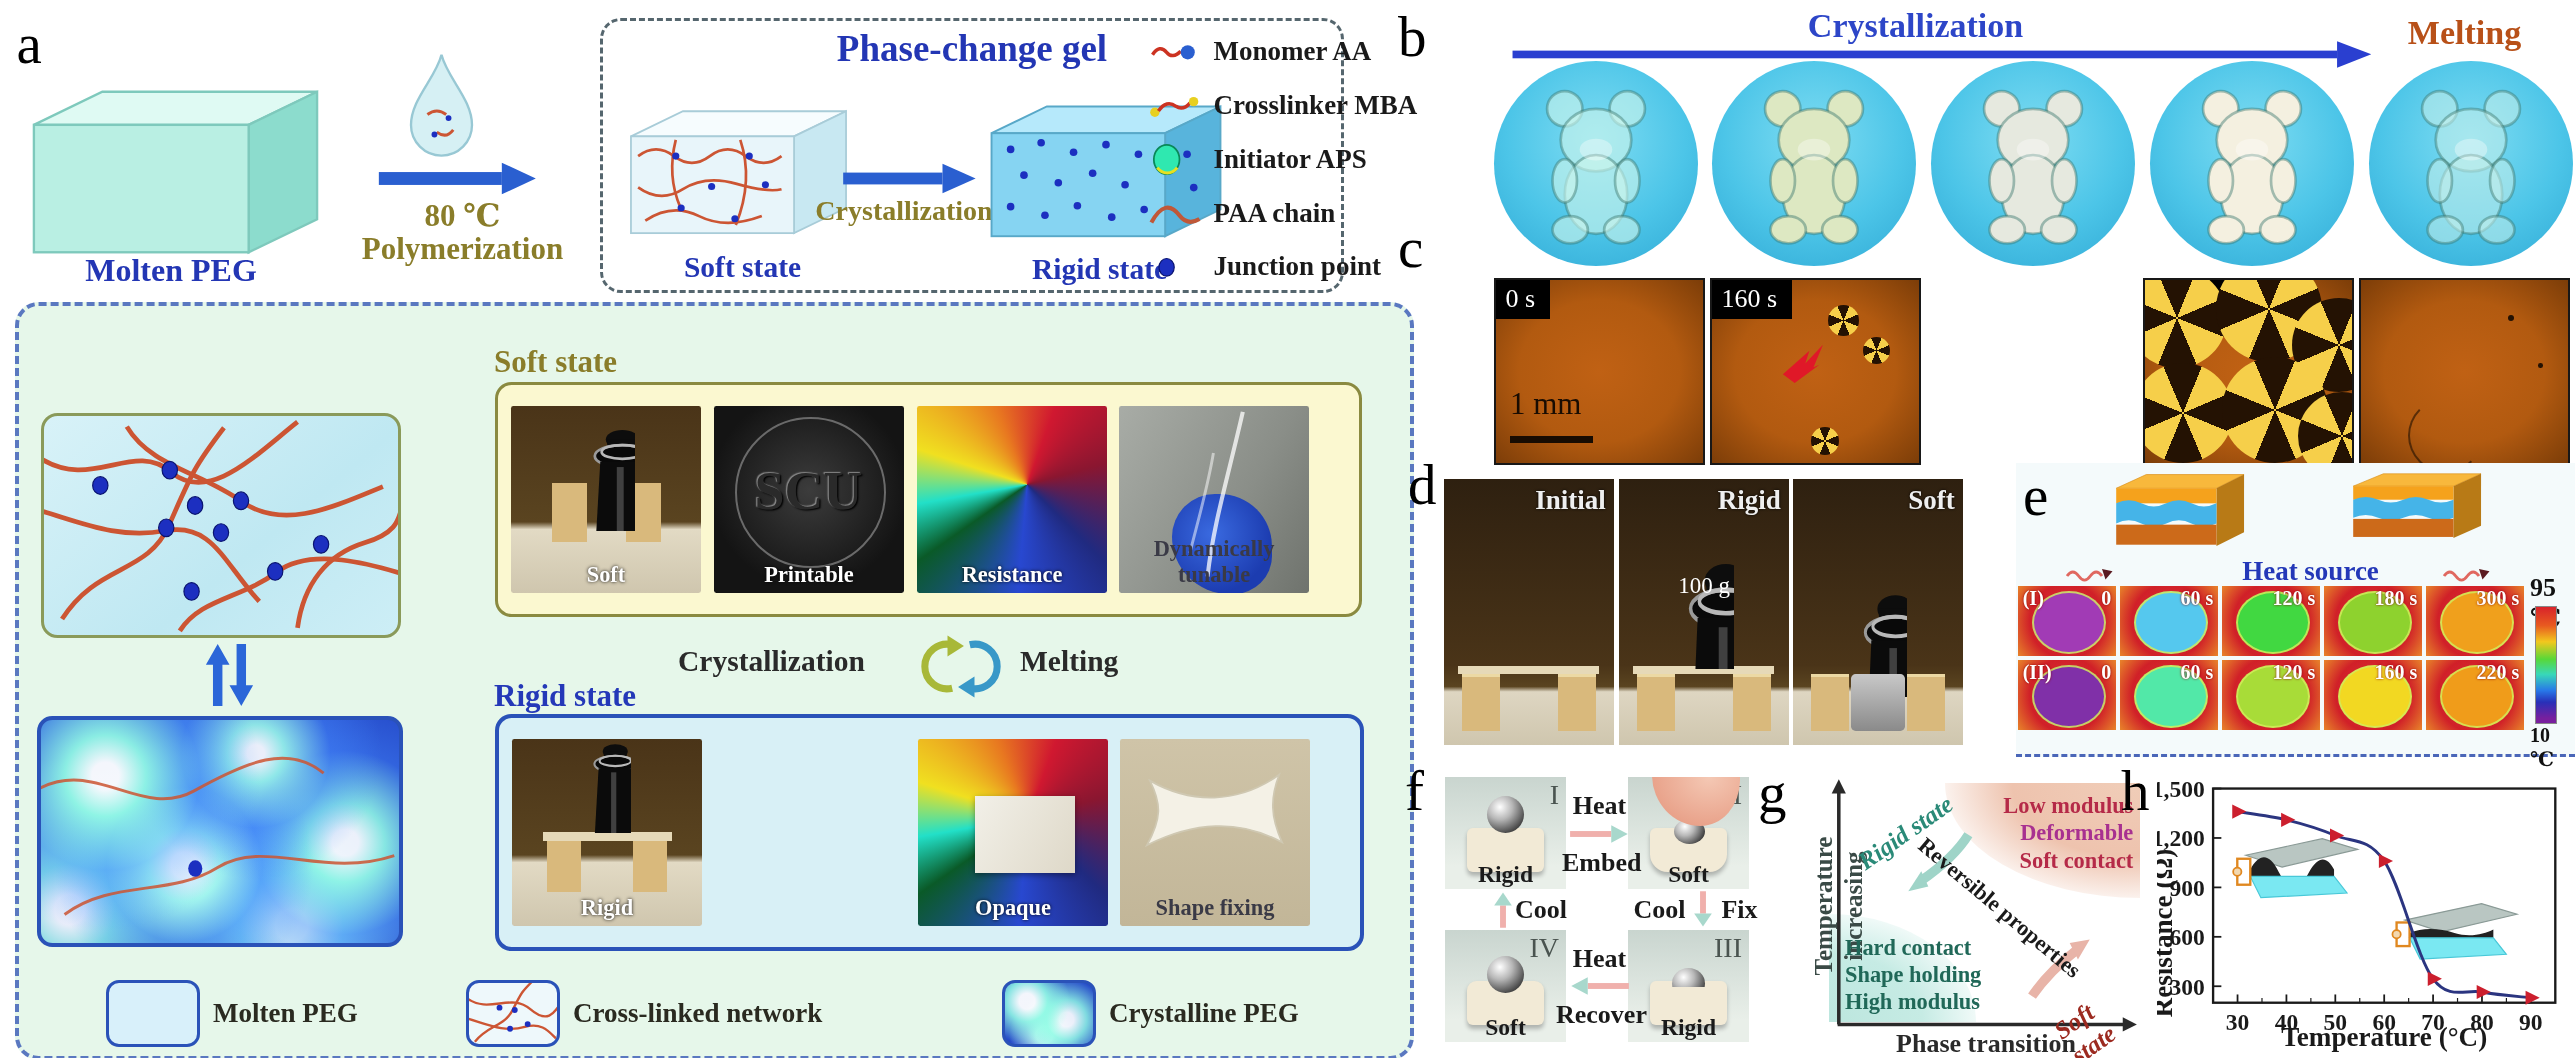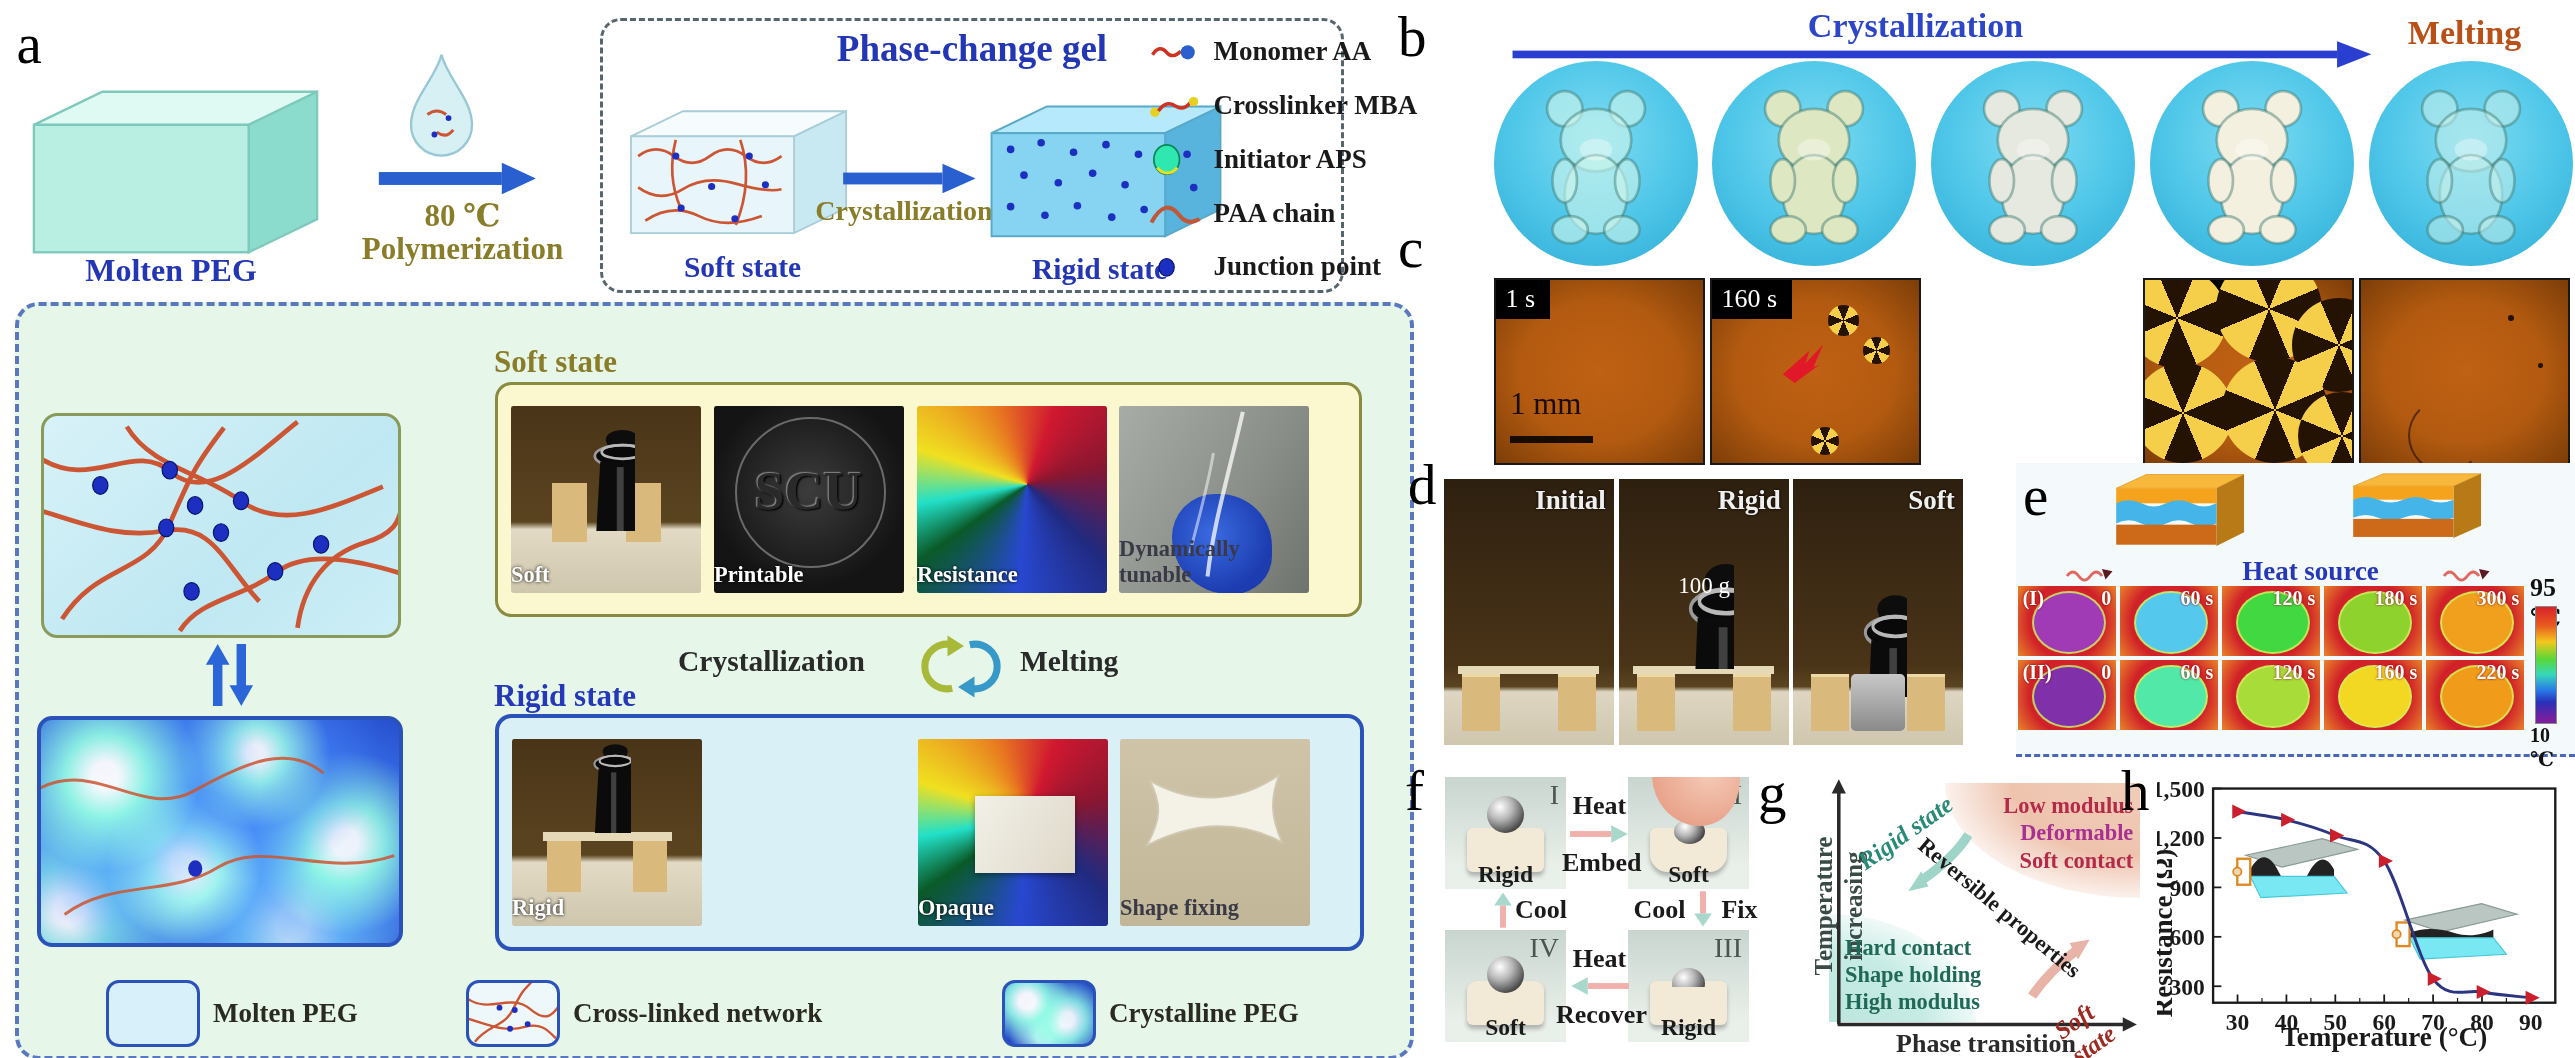--- a/index.html
+++ b/index.html
@@ -14,21 +14,21 @@
   
   .gelbox{border:3.5px dashed #55666e;border-radius:21px;background:#fff;}
   .leg-item{position:absolute;left:1149px;height:41px;display:flex;align-items:center;gap:10.6px;}
   .leg-label{font-size:27px;font-weight:bold;color:#1a1a1a;white-space:nowrap;}
   
   .bigbox{border:4.1px dashed #5a78c0;border-radius:23.6px;background:#e6f7ea;}
   .panelimg{border:3.5px solid #8a9a5a;border-radius:16.5px;overflow:hidden;}
   .soft-row{background:#fbf8d0;border:3.5px solid #8a8a40;border-radius:16.5px;}
   .rigid-row{background:#d8f0f6;border:4.1px solid #2a52b8;border-radius:16.5px;}
   .photo{position:absolute;top:21px;width:190px;height:187px;border-radius:2.4px;overflow:hidden;}
-  .photo .cap{position:absolute;bottom:4.7px;width:100%;font-size:22.4px;font-weight:bold;
+  .photo .cap{position:absolute;bottom:4.7px;width:100%;text-align:center;font-size:22.4px;font-weight:bold;
               color:#fff;text-shadow:0 0 3.5px #000;}
   .cap.dark{color:#3a3a46;text-shadow:none;}
   .swatch{width:88px;height:61px;border:3.5px solid #2a52b8;border-radius:13px;}
   .sw-label{font-size:27px;font-weight:bold;color:#2a2a20;margin-left:13px;white-space:nowrap;}
   .sw-item{position:absolute;top:980px;display:flex;align-items:center;}
   
   .bcircle{position:absolute;top:61px;width:204px;height:205px;border-radius:50%;
            background:radial-gradient(circle at 50% 38%,#7edcf2 0%,#4cc5e8 55%,#2fa8d4 100%);}
   .bear{position:absolute;left:34px;top:19px;width:136px;height:169px;}
   
@@ -388,21 +388,21 @@
       </svg>
     </div>
   <div class="bcircle" style="left:2369px">
       <svg class="bear" style="fill:rgba(200,240,235,.55)" viewBox="0 0 230 286" width="136" height="169">
         <use href="#bearsym"></use>
       </svg>
     </div>
 
   <div class="abs plabel" style="left:1398px;top:219px">c</div>
   <div class="pomframe" style="left:1494px">
-    <span class="chip">1 s</span>
+    <span class="chip">0 s</span>
     <div class="abs" style="left:14px;bottom:41px;font-size:31px;color:#180c02">1 mm</div>
     <div class="abs" style="left:14px;bottom:20px;width:83px;height:7px;background:#180c02"></div>
   </div>
   <div class="pomframe" style="left:1710px">
     <span class="chip">160 s</span>
     <div class="xtal" style="left:116px;top:25px;width:31px;height:31px"></div>
     <div class="xtal" style="left:151px;top:57px;width:27px;height:27px"></div>
     <div class="xtal" style="left:99px;top:147px;width:28px;height:28px"></div>
     <svg class="abs" style="left:65px;top:53px" width="53" height="53" viewBox="0 0 90 90">
       <polygon points="10,70 55,30 48,52 78,20 62,58 72,54 30,85" fill="#e01828"></polygon>

